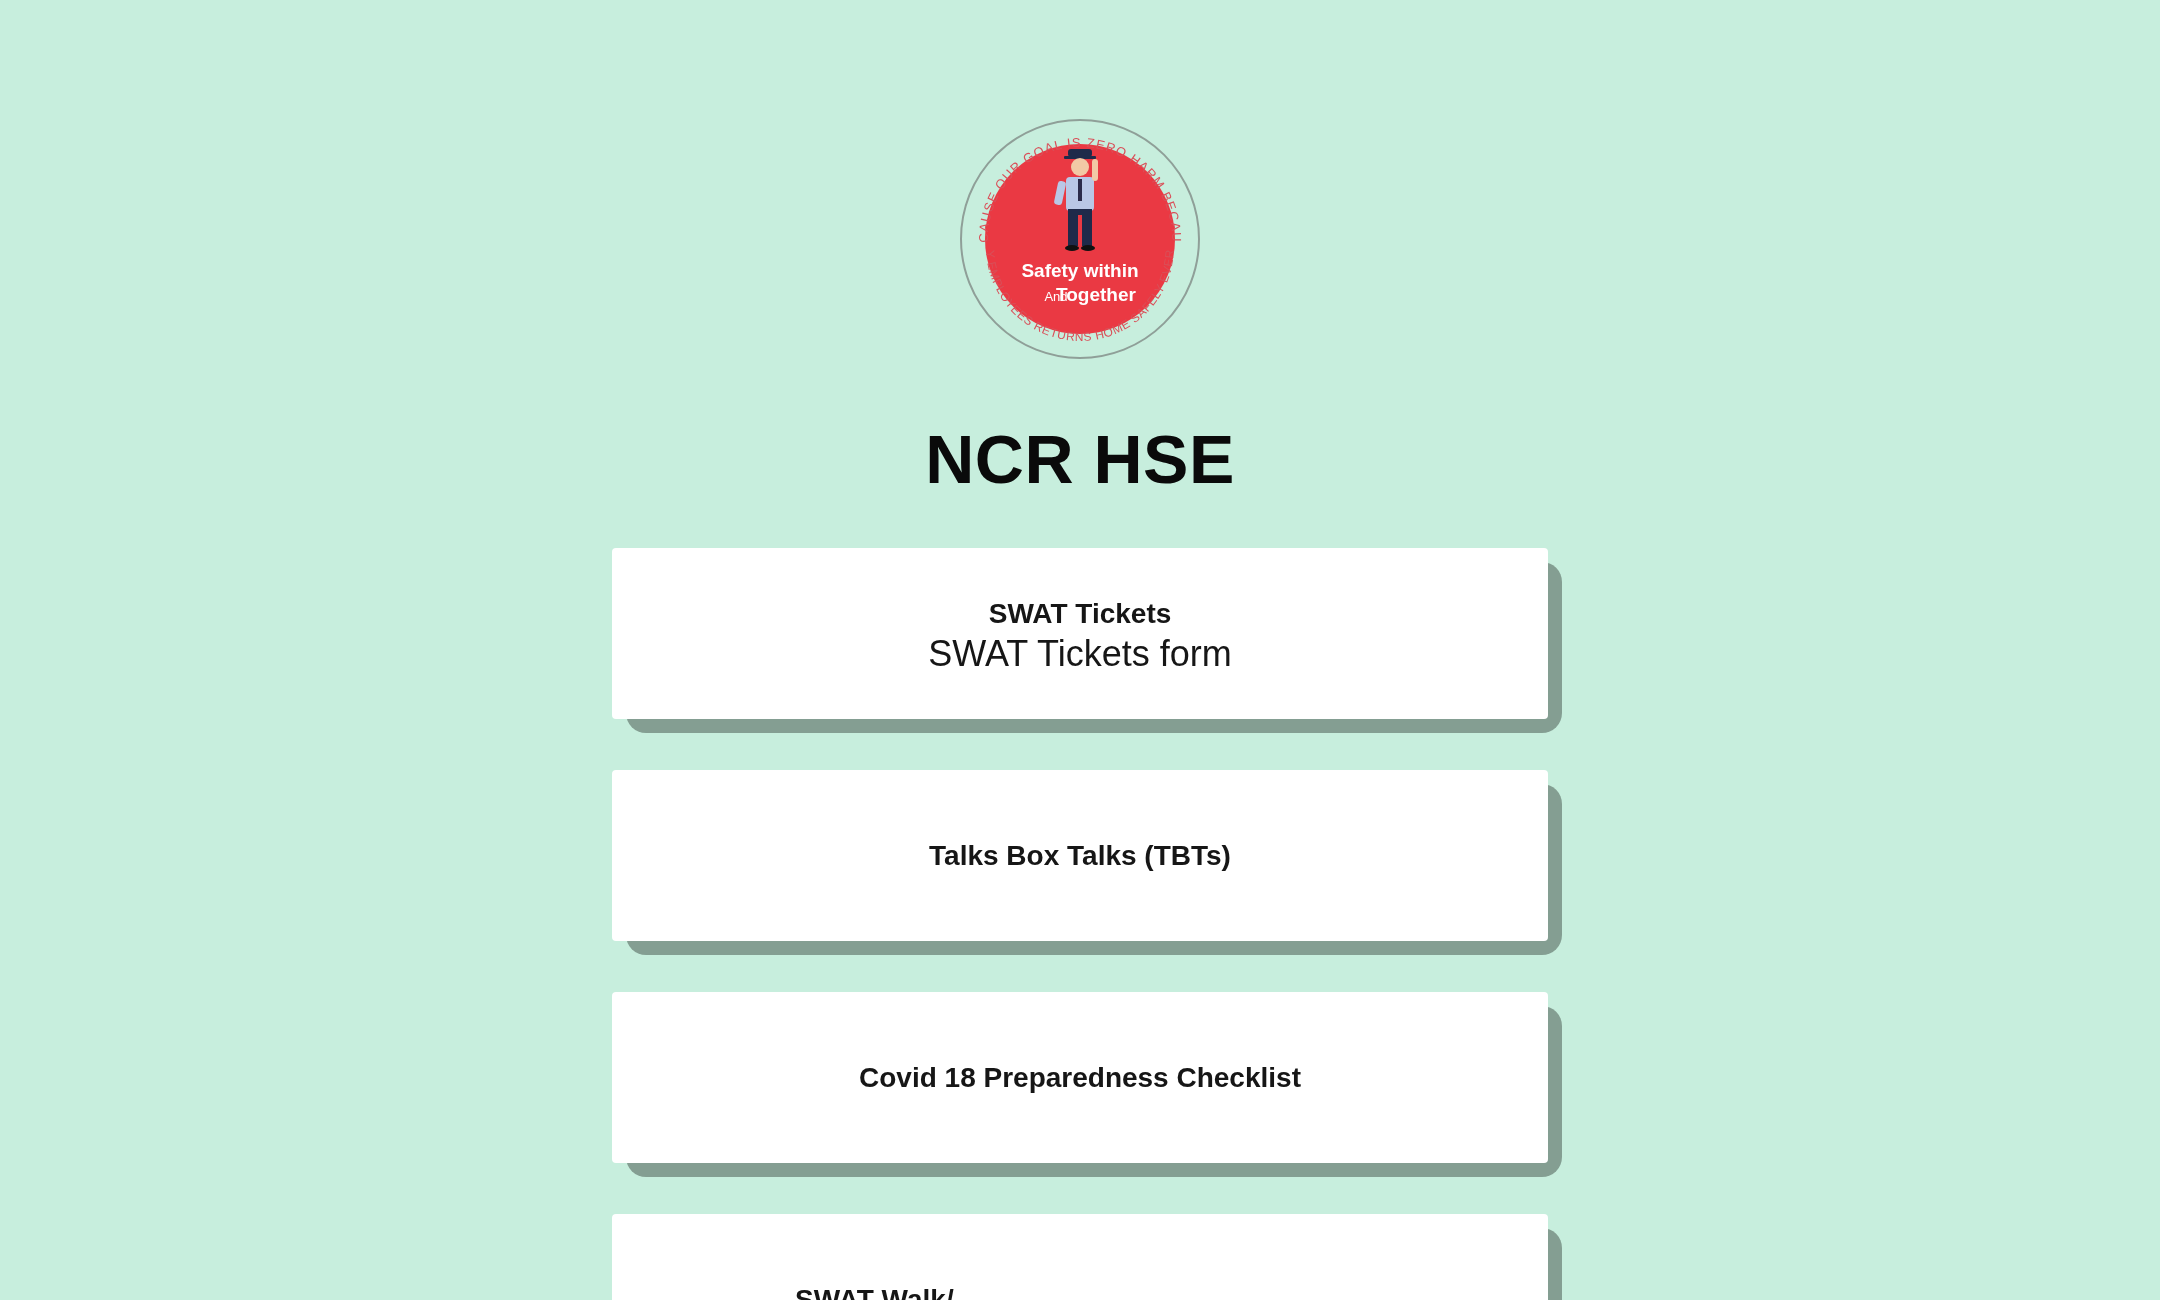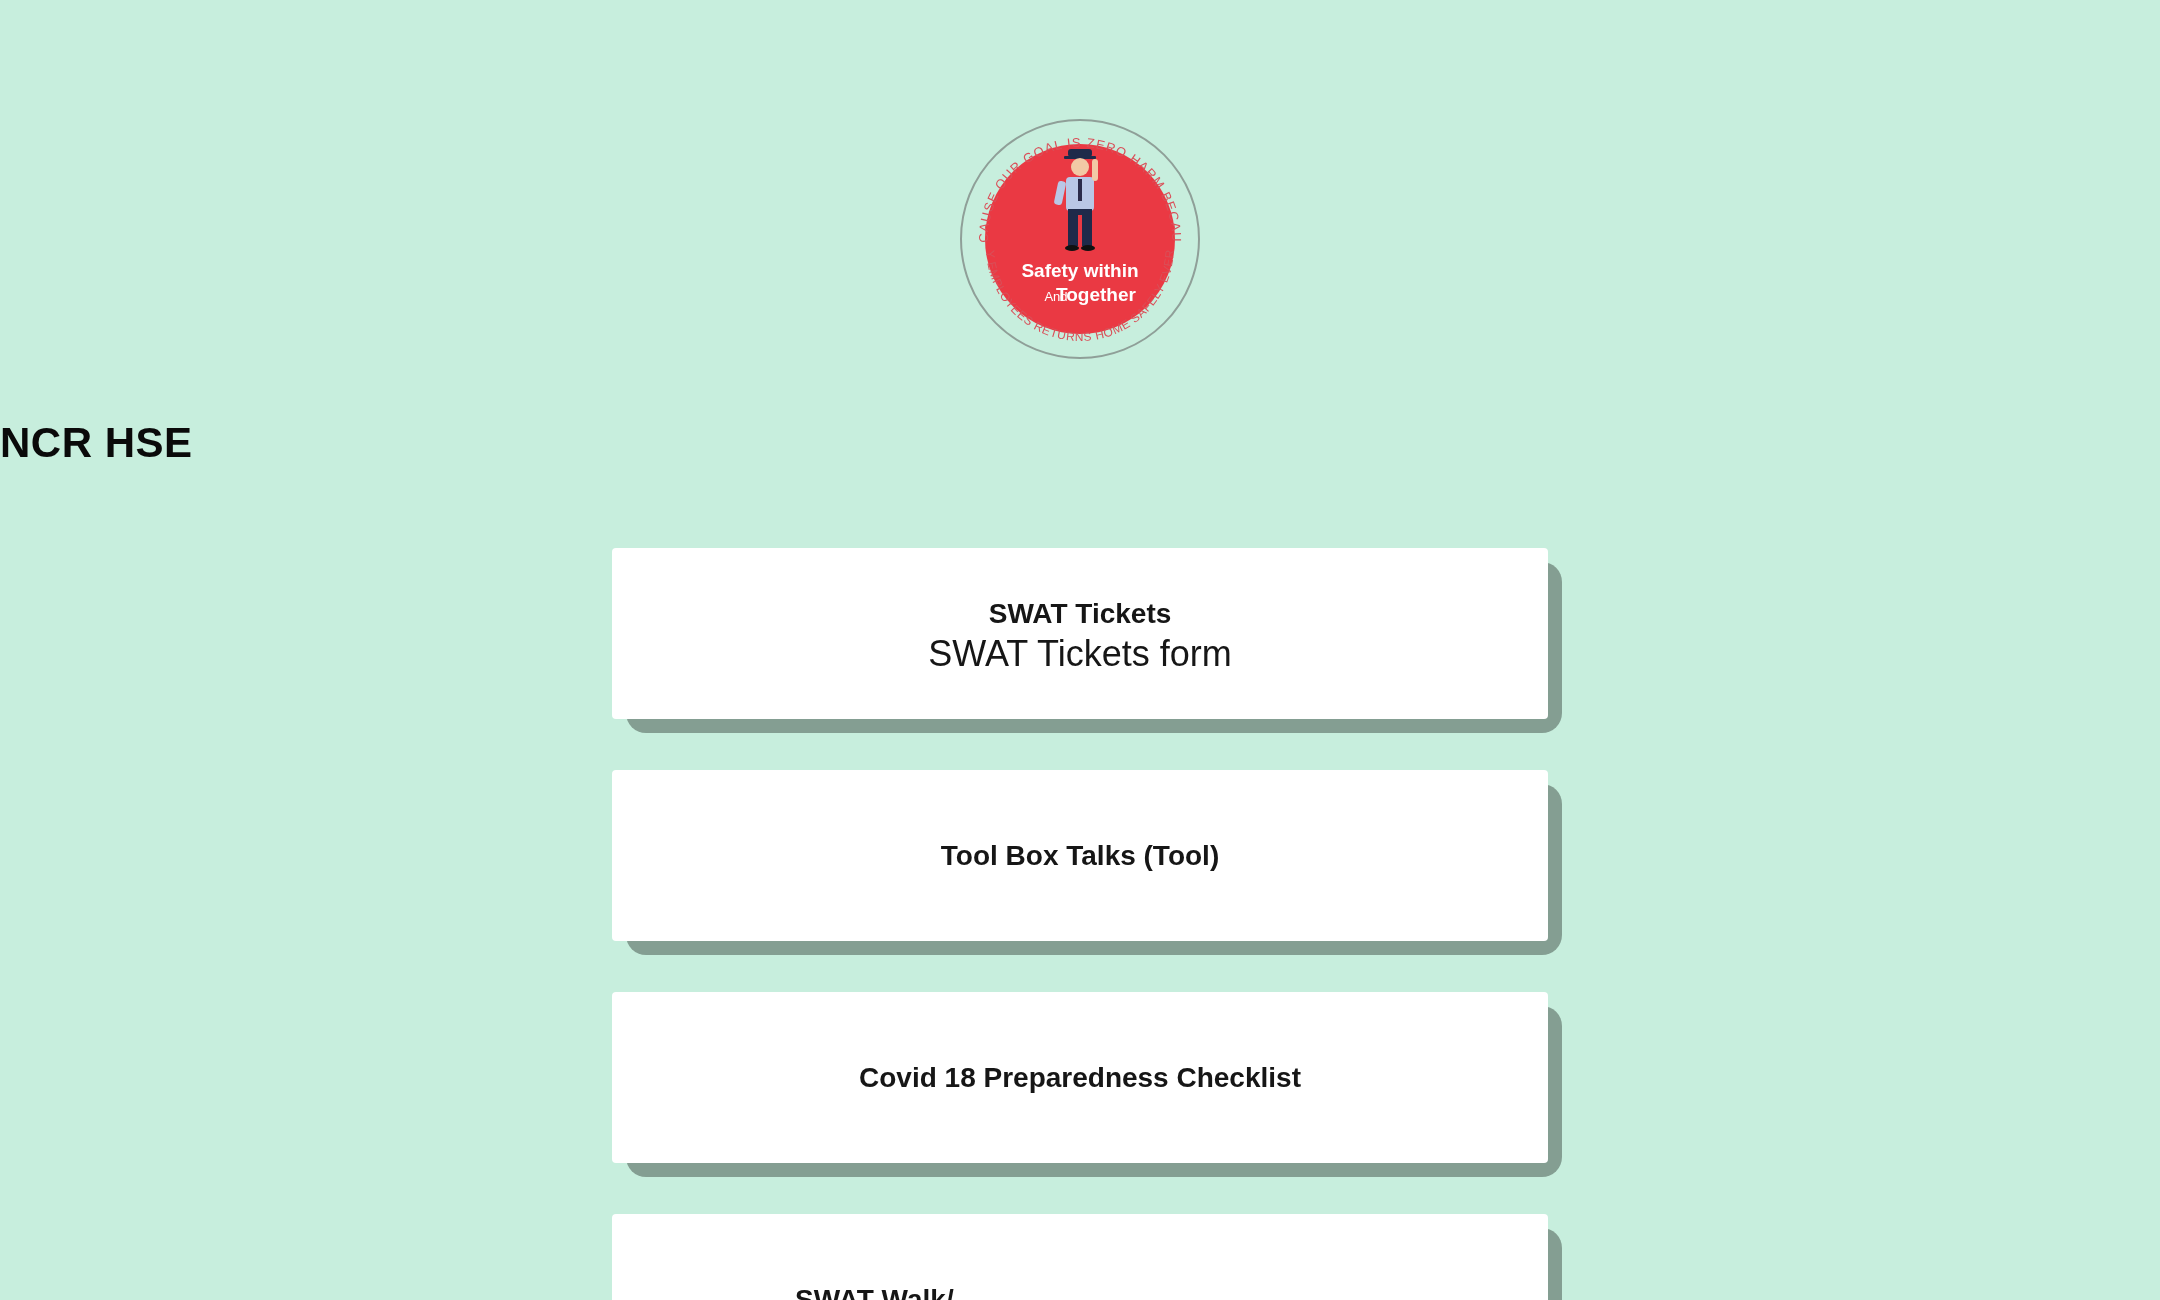--- a/index.html
+++ b/index.html
@@ -22,22 +22,23 @@
       left: 960px;
       top: 119px;
       width: 240px;
       height: 240px;
     }
     .logo svg { display: block; width: 240px; height: 240px; }
     .site-title {
       position: absolute;
       left: 0;
       right: 0;
-      top: 398px;
-      font-size: 42px;
+      top: 414px;
+      text-align: center;
+      font-size: 68px;
       font-weight: bold;
       letter-spacing: 0.5px;
       color: #0a0a0a;
       line-height: 90px;
       margin: 0;
     }
     .card-list {
       position: absolute;
       left: 612px;
       top: 548px;
@@ -147,21 +148,21 @@
       <div class="card-shadow"></div>
       <div class="card">
         <div class="card-title">SWAT Tickets</div>
         <div class="card-sub">SWAT Tickets form</div>
       </div>
     </div>
 
     <div class="card-wrap">
       <div class="card-shadow"></div>
       <div class="card">
-        <div class="card-title">Tool Box Talks (Tool)</div>
+        <div class="card-title">Talks Box Talks (TBTs)</div>
       </div>
     </div>
 
     <div class="card-wrap">
       <div class="card-shadow"></div>
       <div class="card">
         <div class="card-title">Covid 18 Preparedness Checklist</div>
       </div>
     </div>
 

